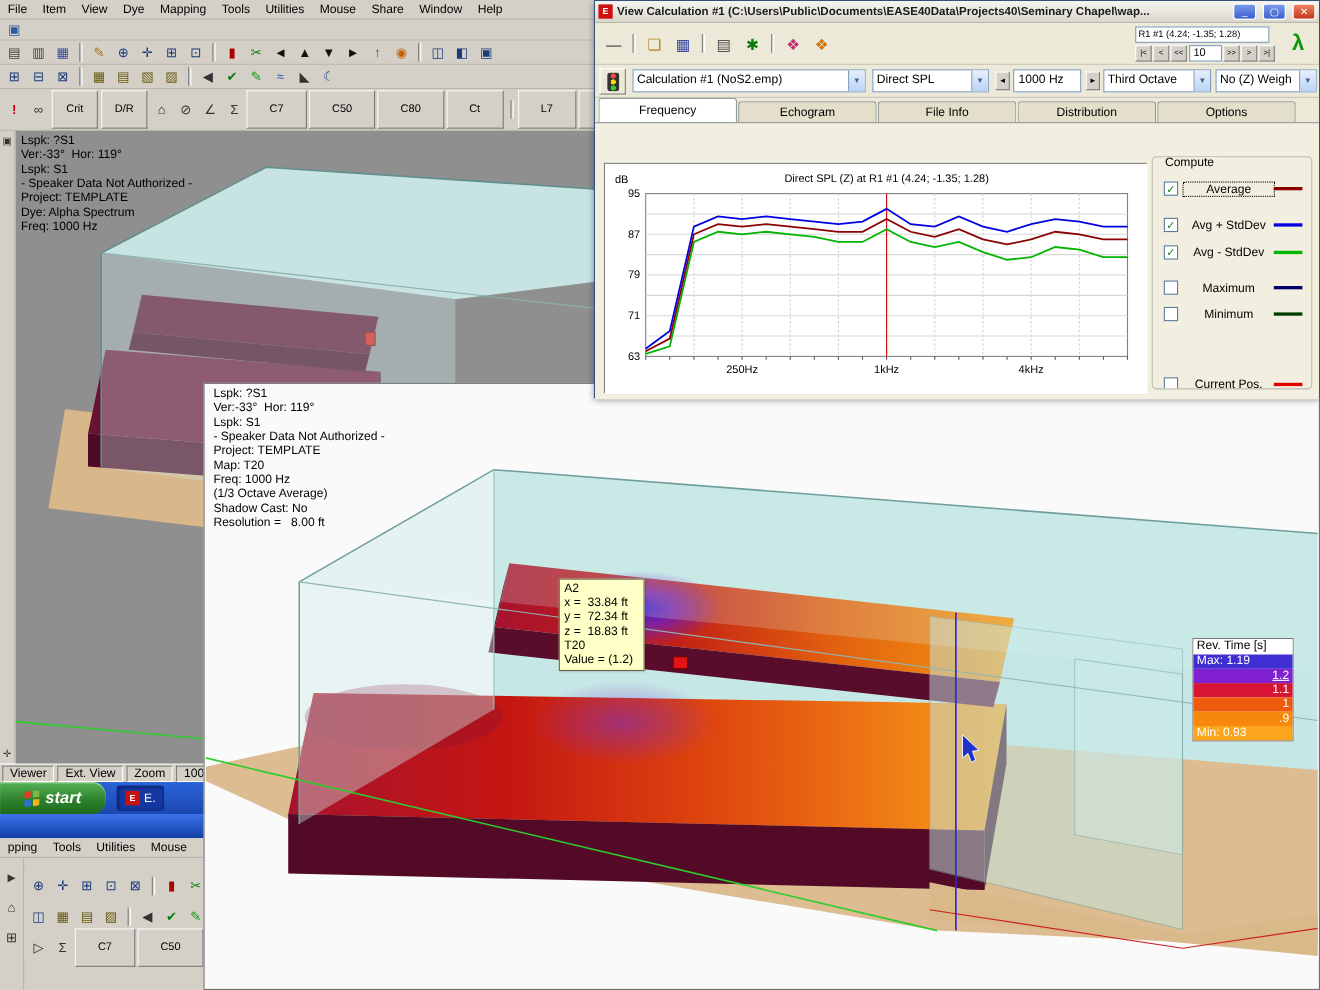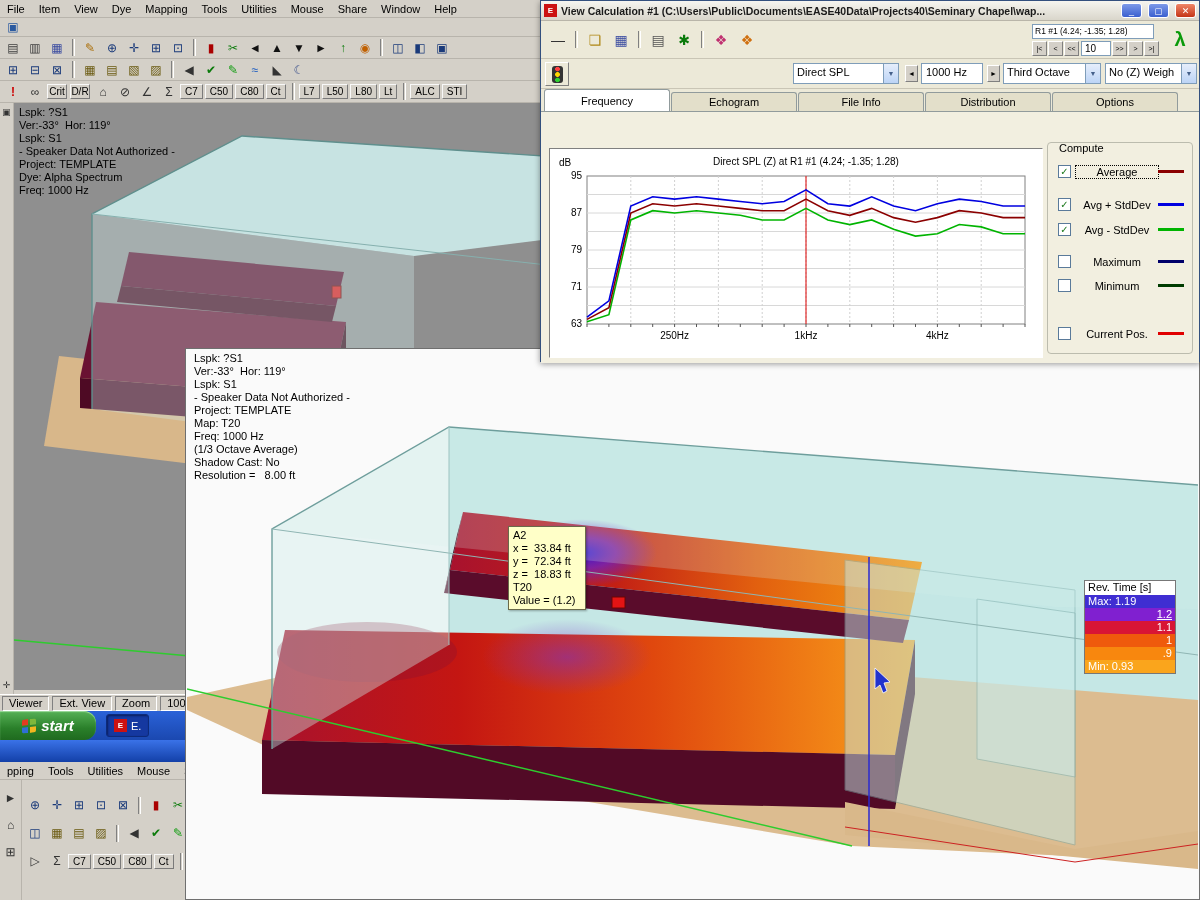--- a/index.html
+++ b/index.html
@@ -5,21 +5,21 @@
 *{margin:0;padding:0;box-sizing:border-box;font-family:"Liberation Sans",sans-serif;}
 html,body{background:#555;}
 #screen{position:relative;width:1200px;height:900px;background:#7f7f7f;overflow:hidden;}
 
 
 .toolbar{display:flex;align-items:center;background:#d4d0c8;border-bottom:1px solid #b8b4ac;padding:1px 2px;}
 .tb-group{display:inline-flex;align-items:center;}
 .icon{width:20px;height:19px;display:inline-flex;align-items:center;justify-content:center;font-size:12px;margin:0 1px;cursor:default;}
 .icon.big{width:24px;height:22px;font-size:14px;}
 .tsep{width:3px;height:17px;border-left:1px solid #808080;border-right:1px solid #fff;margin:0 4px;}
-.tbtn{font-size:10px;height:15px;padding:0 4px;display:inline-flex;align-items:center;background:#d4d0c8;border:1px solid;border-color:#f8f8f8 #7a7a7a #7a7a7a #f8f8f8;margin-right:2px;}
+.tbtn{font-size:10px;height:35px;padding:0 20px;display:inline-flex;align-items:center;background:#d4d0c8;border:1px solid;border-color:#f8f8f8 #7a7a7a #7a7a7a #f8f8f8;margin-right:2px;}
 .menu-item{font-size:11px;padding:2px 7px;color:#000;display:inline-block;}
 .status-seg{font-size:11px;padding:1px 6px;border:1px solid;border-color:#808080 #fff #fff #808080;margin-right:3px;height:15px;display:inline-flex;align-items:center;background:#d4d0c8;}
 .ovl-line{display:block;font-size:11px;line-height:13px;color:#000;white-space:pre;}
 .bold{font-weight:bold;}
 
 
 #bg-window{position:absolute;left:0;top:0;width:1200px;height:711px;background:#d4d0c8;z-index:1;display:flex;flex-direction:column;}
 #bg-window .menubar{height:18px;background:#d4d0c8;border-bottom:1px solid #b8b4ac;display:flex;align-items:center;}
 #bg-window .minibar{height:19px;}
 #bg-window .bg-body{flex:1;display:flex;min-height:0;}
@@ -407,20 +407,24 @@
               <span class="navbtn">&gt;|</span>
             </span>
         </div>
       </div>
       <span class="icon walker">λ</span>
     </div>
     <div class="tb2">
       <span class="traffic-btn">
           <span class="traffic"></span>
         </span>
+      <div class="combo" style="left:34px;width:212px;">
+        <span class="combo-text">Calculation #1 (NoS2.emp)</span>
+        <span class="combo-btn">▼</span>
+      </div>
       <div class="combo" style="left:252px;width:106px;">
         <span class="combo-text">Direct SPL</span>
         <span class="combo-btn">▼</span>
       </div>
       <span class="spin" style="left:364px;">◄</span>
       <span class="freqbox" style="left:380px;width:62px;">1000 Hz</span>
       <span class="spin" style="left:446px;">►</span>
       <div class="combo" style="left:462px;width:98px;">
         <span class="combo-text">Third Octave</span>
         <span class="combo-btn">▼</span>
@@ -514,21 +518,21 @@
             <div class="compute-row" style="top: 112px;">
               <span class="cb"></span>
               <span class="cb-label">Maximum</span>
               <span class="swatch" style="background: rgb(0, 0, 106);"></span>
             </div>
             <div class="compute-row" style="top: 136px;">
               <span class="cb"></span>
               <span class="cb-label">Minimum</span>
               <span class="swatch" style="background: rgb(0, 60, 0);"></span>
             </div>
-            <div class="compute-row" style="top: 184px;">
+            <div class="compute-row" style="top: 200px;">
               <span class="cb"></span>
               <span class="cb-label">Current Pos.</span>
               <span class="swatch" style="background: rgb(224, 0, 0);"></span>
             </div>
           </div>
         <span class="groupbox-title">Compute</span>
       </div>
     </div>
   </div>
 

